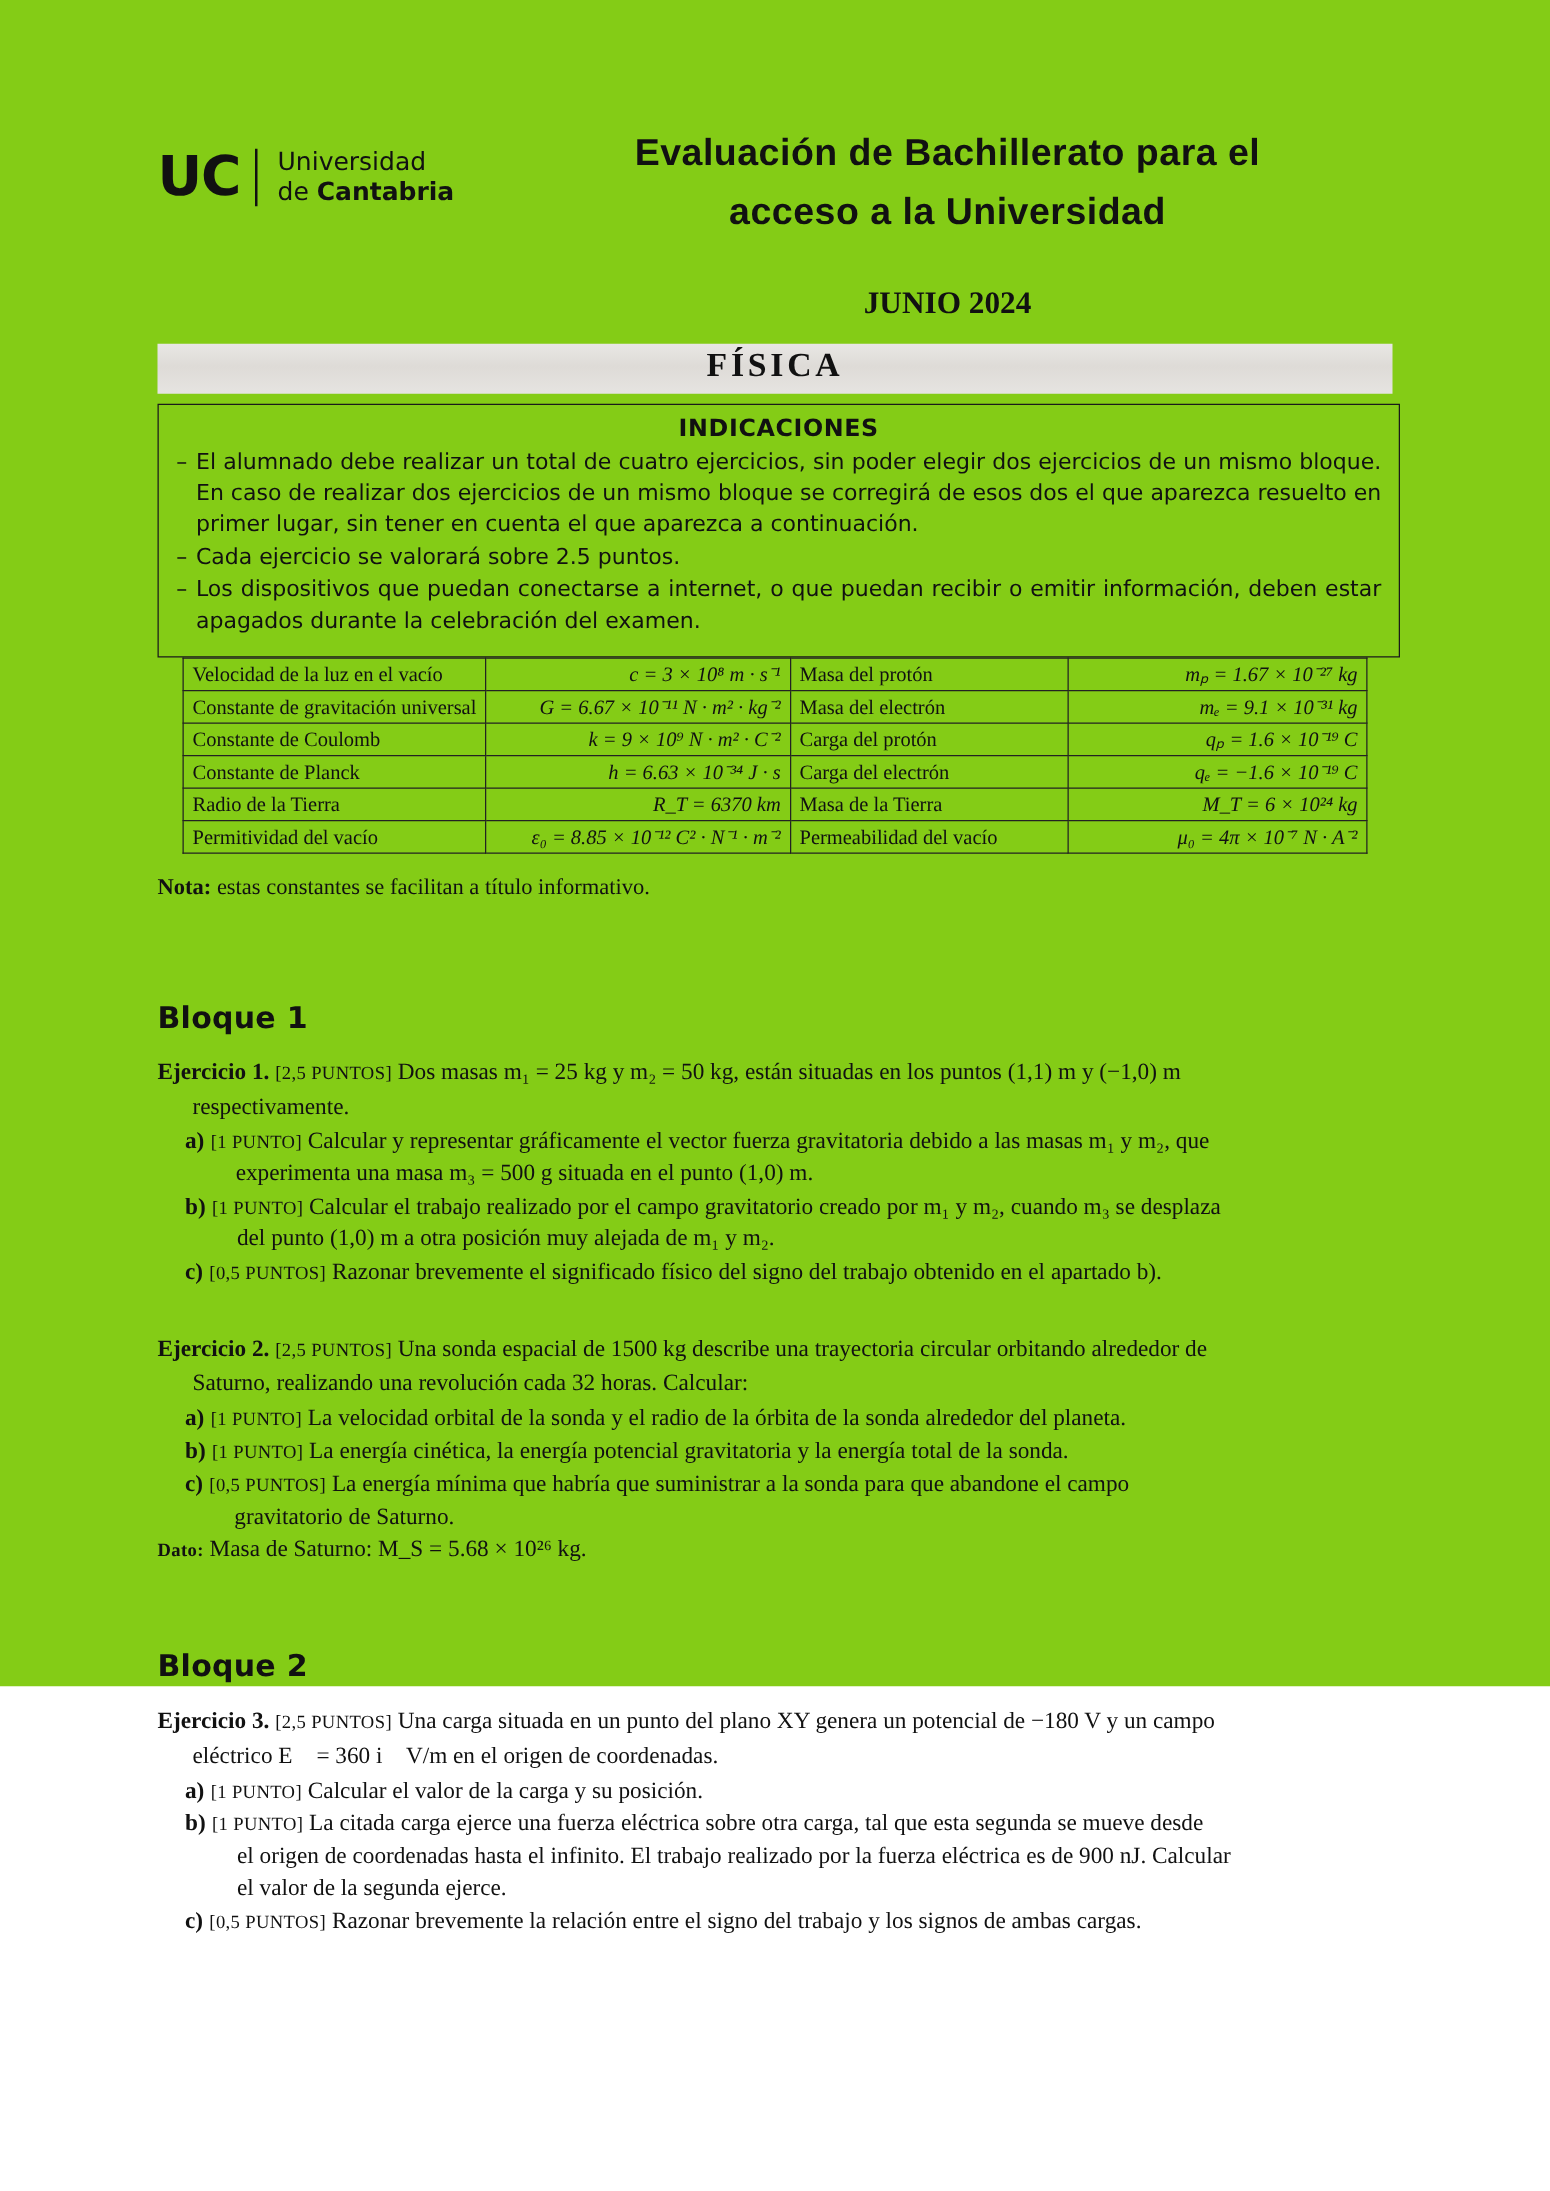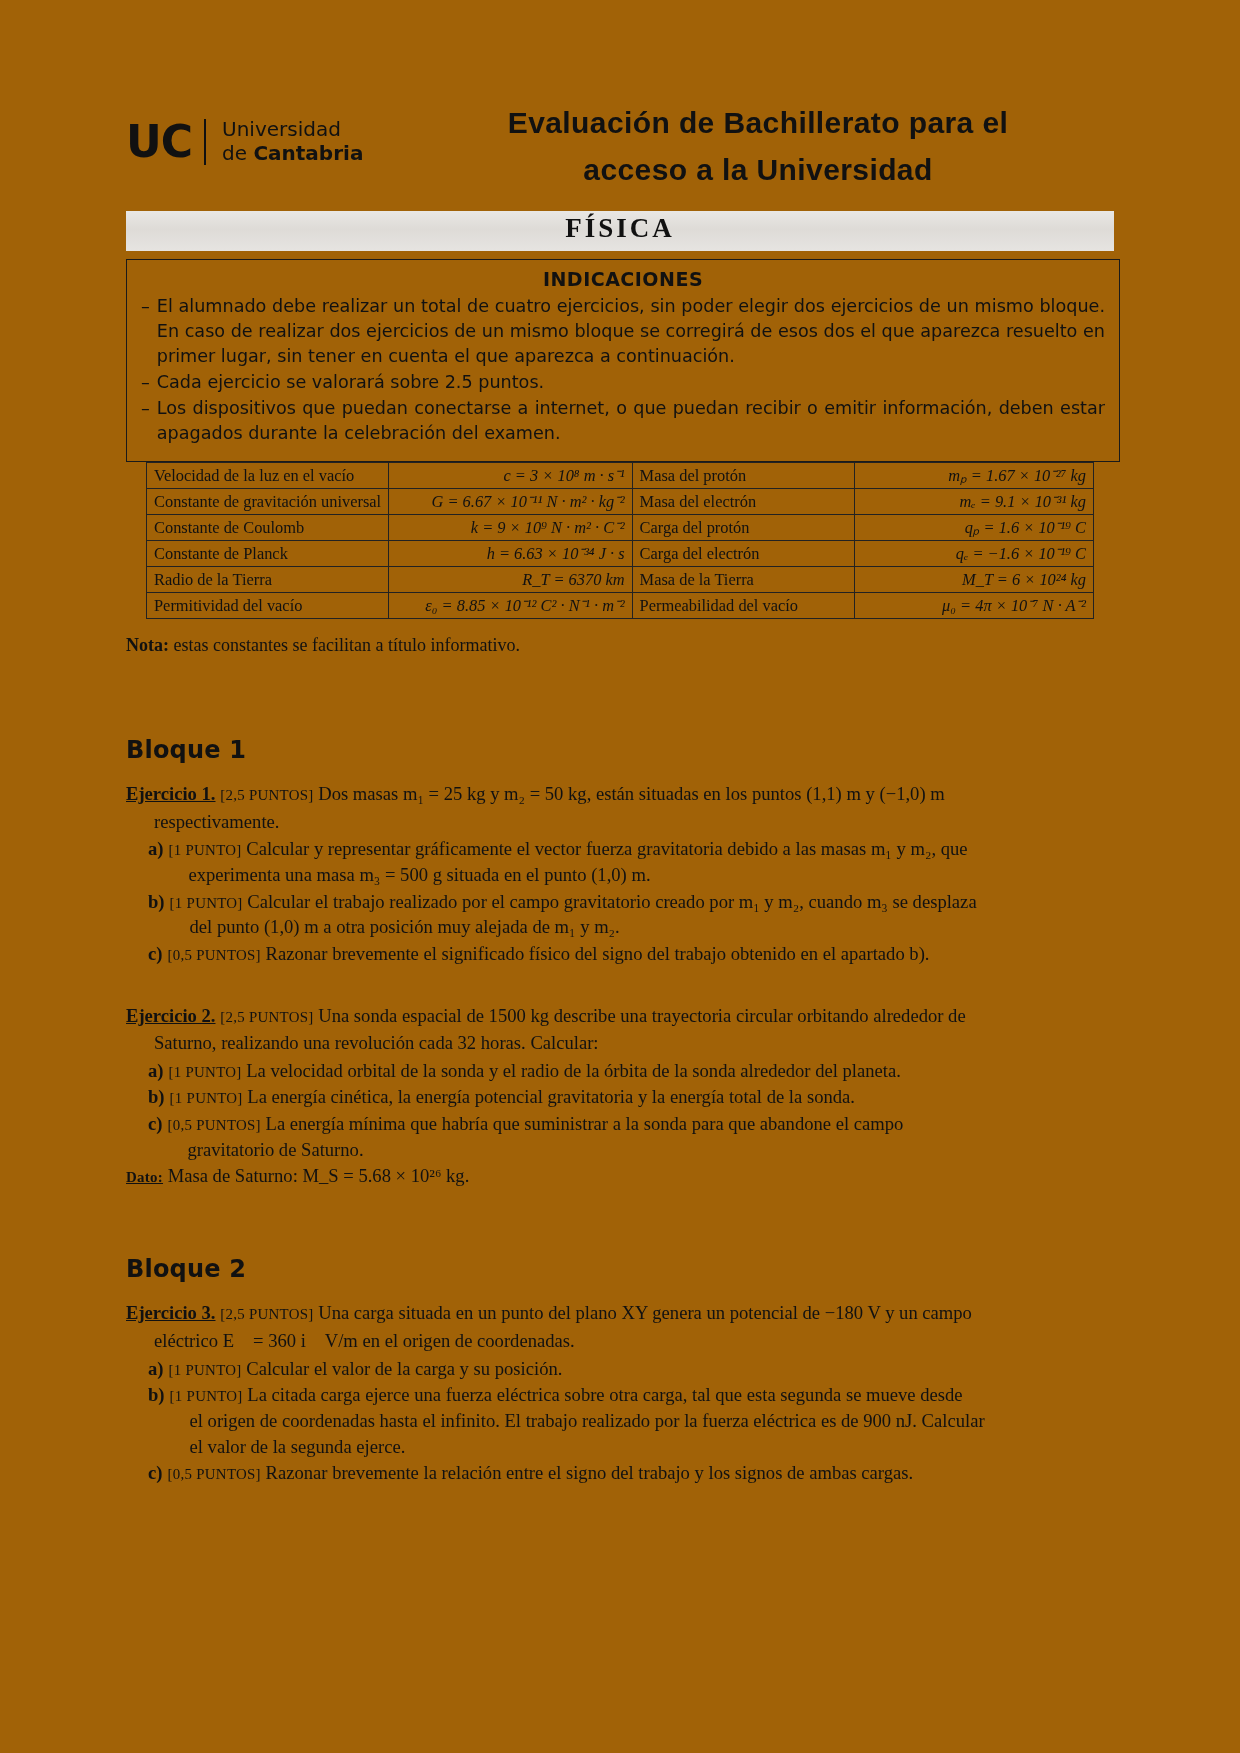--- a/index.html
+++ b/index.html
@@ -11,22 +11,22 @@
     width: 1240px;
     height: 1753px;
     font-family: "Liberation Serif", serif;
     color: #111;
     position: relative;
     overflow: hidden;
   }
   .page {
     position: relative;
     width: 1240px;
-    height: 1753px;
-    background: #a16207;
+    height: 1349px;
+    background: #84cc16;
     padding: 0;
     box-sizing: border-box;
   }
 
   
   .header {
     display: flex;
     align-items: flex-start;
     padding: 100px 120px 0 126px;
     box-sizing: border-box;
@@ -181,21 +181,21 @@
   .ej .cont { padding-left: 28px; }
   .item {
     display: flex;
     gap: 5px;
     padding-left: 22px;
     margin-bottom: 1px;
   }
   .item .lbl { font-weight: 700; flex: 0 0 auto; }
   .item .bdy { flex: 1 1 auto; text-align: justify; }
   .item .bdy .sub2 { padding-left: 20px; display: block; }
-  .eji { font-weight: 700; text-decoration: underline; }
+  .eji { font-weight: 700; }
   .smallcaps { font-size: 0.80em; letter-spacing: 0.3px; }
   .dato { margin-top: 2px; }
   .spacer-lg { height: 58px; }
   .spacer-md { height: 30px; }
   .spacer-xl { height: 78px; }
 </style>
 </head>
 <body>
 
 <div class="page">
@@ -205,20 +205,21 @@
       <span class="logo-uc">UC</span>
       <span class="logo-rule"></span>
       <span class="logo-name">
         <span class="l1">Universidad</span><br>
         <span class="l2"><span class="thin">de </span><span>Cantabria</span></span>
       </span>
     </div>
     <div class="title-block">
       <div class="exam-title">Evaluación de Bachillerato para el</div>
       <div class="exam-title">acceso a la Universidad</div>
+      <div class="exam-date">JUNIO 2024</div>
     </div>
   </div>
 
   <div class="subject-band">
     <div class="subject">FÍSICA</div>
   </div>
 
   <div class="ind-box">
     <div class="ind-title">INDICACIONES</div>
     <div class="ind-list">

